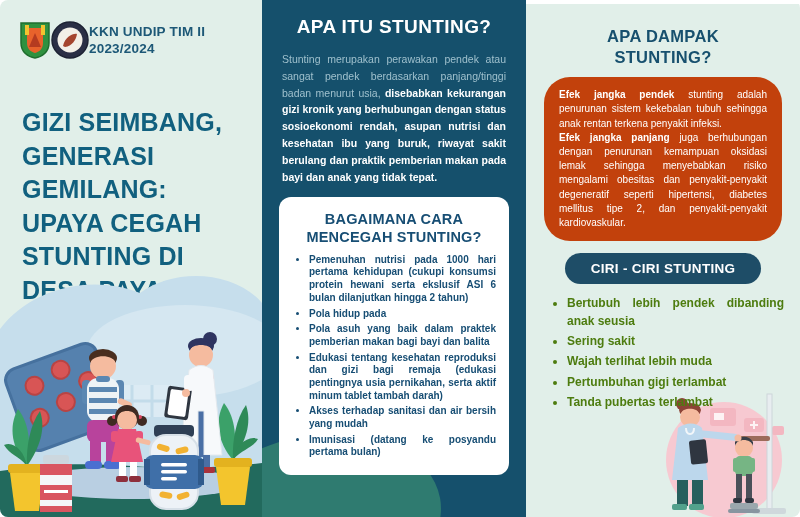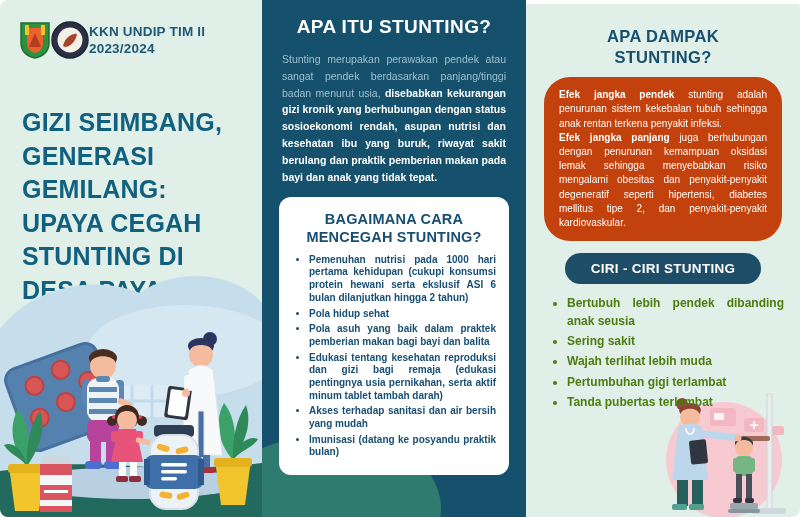--- a/index.html
+++ b/index.html
@@ -216,25 +216,25 @@
 
   <section class="col-mid">
     <h2 class="mid-heading">APA ITU STUNTING?</h2>
 
     <p class="mid-intro"><span>Stunting merupakan perawakan pendek atau sangat pendek berdasarkan panjang/tinggi badan menurut usia, </span><span class="strong">disebabkan kekurangan gizi kronik yang berhubungan dengan status sosioekonomi rendah, asupan nutrisi dan kesehatan ibu yang buruk, riwayat sakit berulang dan praktik pemberian makan pada bayi dan anak yang tidak tepat.</span></p>
 
     <div class="prevention-card">
       <h3>BAGAIMANA CARA MENCEGAH STUNTING?</h3>
       <ul class="prevention-list">
         <li>Pemenuhan nutrisi pada 1000 hari pertama kehidupan (cukupi konsumsi protein hewani serta ekslusif ASI 6 bulan dilanjutkan hingga 2 tahun)</li>
-        <li>Pola hidup sehat</li>
+        <li>Pola hidup pada</li>
         <li>Pola asuh yang baik dalam praktek pemberian makan bagi bayi dan balita</li>
         <li>Edukasi tentang kesehatan reproduksi dan gizi bagi remaja (edukasi pentingnya usia pernikahan, serta aktif minum tablet tambah darah)</li>
         <li>Akses terhadap sanitasi dan air bersih yang mudah</li>
-        <li>Imunisasi (datang ke posyandu praktik bulan)</li>
+        <li>Imunisasi (datang ke posyandu pertama bulan)</li>
       </ul>
     </div>
 
     <div class="mid-blob"></div>
   </section>
 
   <section class="col-right">
     <h2 class="right-heading">APA DAMPAK STUNTING?</h2>
 
     <div class="impact-box">

